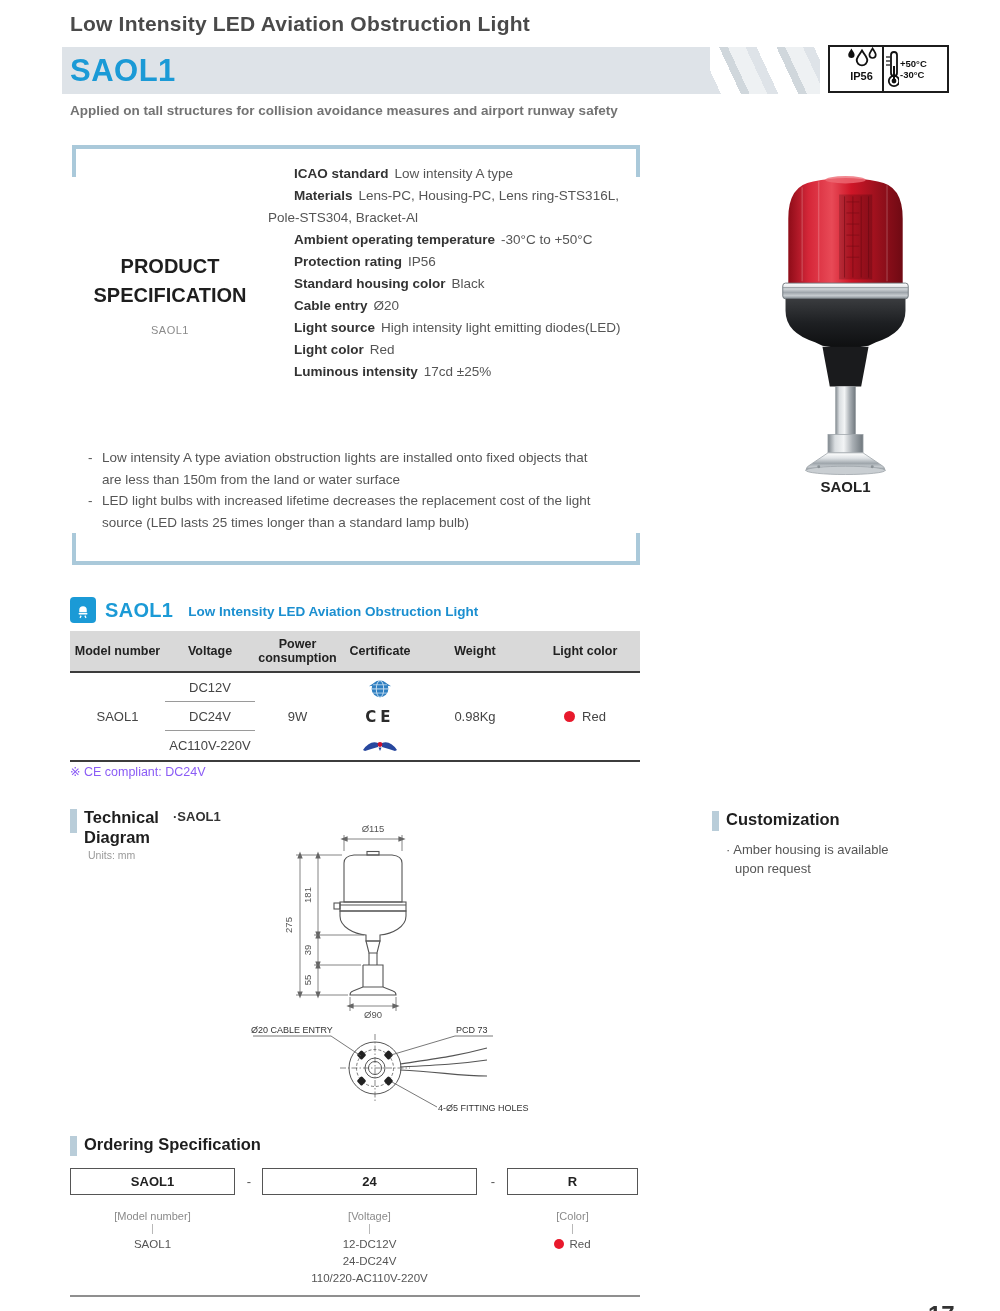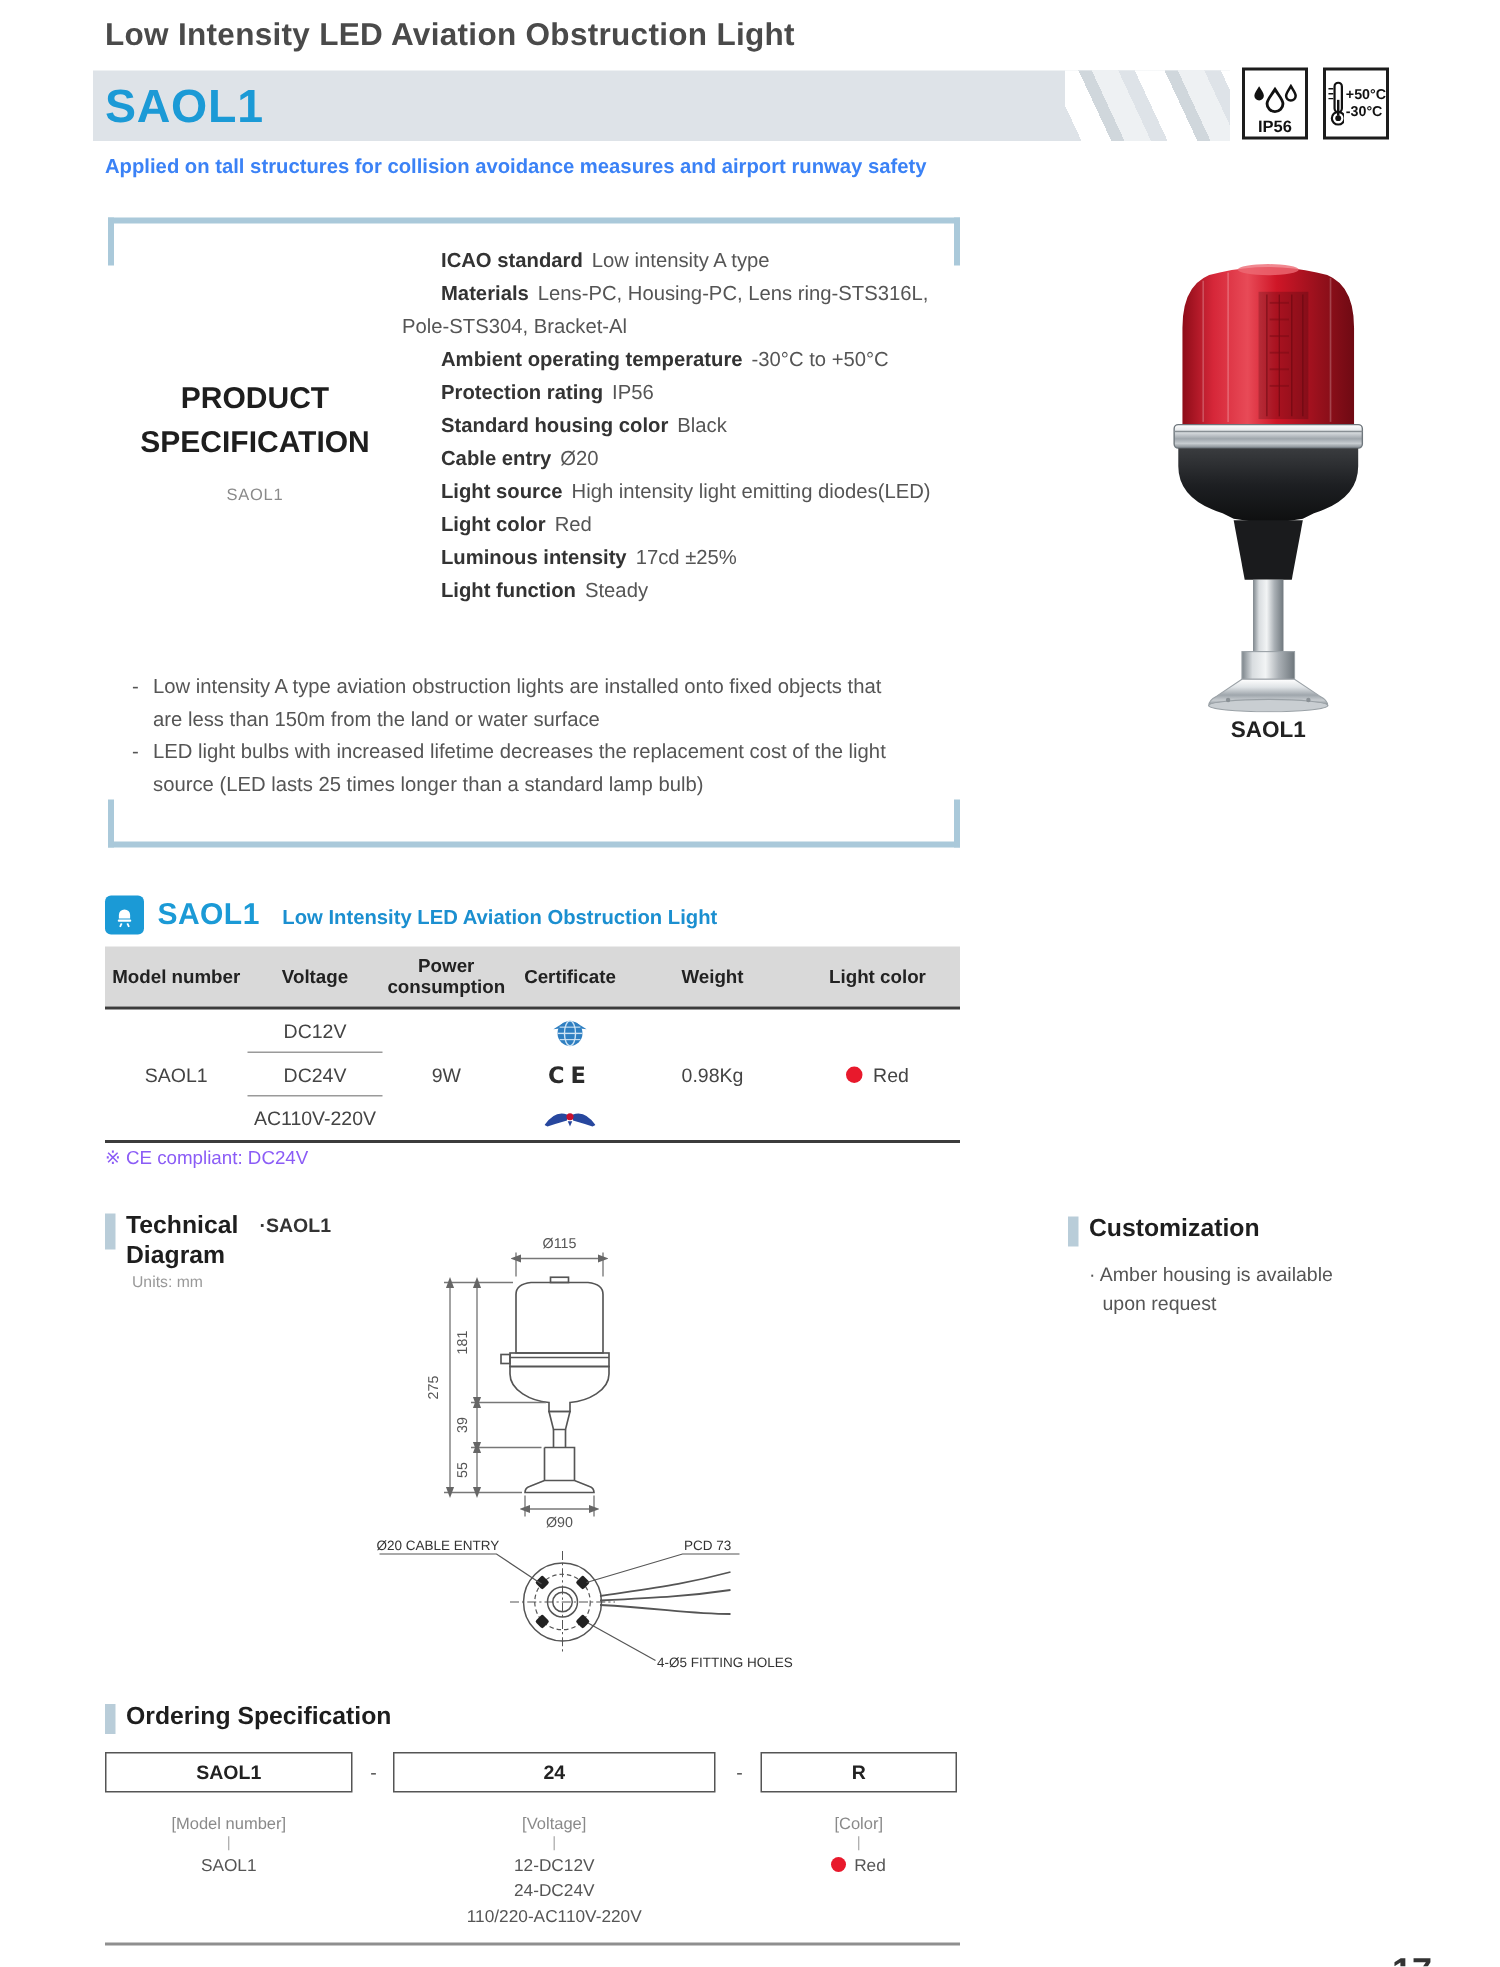--- a/index.html
+++ b/index.html
@@ -5,27 +5,27 @@
   html,body{margin:0;padding:0;}
   body{font-family:"Liberation Sans","DejaVu Sans",sans-serif;background:#fff;}
   .page{position:relative;width:1000px;height:1311px;background:#fff;overflow:hidden;}
 
   
   .header-title{position:absolute;left:70px;top:12px;font-size:21px;font-weight:bold;color:#4a4a4a;letter-spacing:.2px;}
   .model-bar{position:absolute;left:62px;top:47px;width:758px;height:47px;background:#dee3e8;}
   .model-name{position:absolute;left:8px;top:0;line-height:47px;font-size:31px;font-weight:bold;color:#1b9ad6;letter-spacing:.5px;}
   .chevrons{position:absolute;right:0;top:0;width:110px;height:47px;
     background:repeating-linear-gradient(65deg,#dee3e8 0 10px,#ffffff 10px 28px,#d0d7dc 28px 36px,#eef1f3 36px 52px);}
-  .badge-box{position:absolute;top:45px;width:44px;height:48px;border:2px solid #1c1c1c;background:#fff;box-sizing:border-box;display:flex;flex-direction:column;align-items:center;justify-content:flex-end;}
+  .badge-box{position:absolute;top:45px;width:67px;height:48px;border:2px solid #1c1c1c;background:#fff;box-sizing:border-box;display:flex;flex-direction:column;align-items:center;justify-content:flex-start;}
   .badge-box.ip{left:828px;}
   .badge-box.temp{left:882px;flex-direction:row;gap:1px;}
   .ip-label{font-size:11px;font-weight:bold;color:#111;margin-top:1px;}
   .temp-col{display:flex;flex-direction:column;line-height:11px;}
   .temp-col span{font-size:9.5px;font-weight:bold;color:#111;}
-  .subtitle{position:absolute;left:70px;top:103px;font-size:13.5px;font-weight:bold;color:#3b82f6;}
+  .subtitle{position:absolute;left:70px;top:103px;font-size:13.5px;font-weight:bold;color:#737373;}
 
   
   .bracket-top{position:absolute;left:72px;top:145px;width:568px;height:32px;box-sizing:border-box;
     border-top:4px solid #aac9da;border-left:4px solid #aac9da;border-right:4px solid #aac9da;}
   .bracket-bottom{position:absolute;left:72px;top:533px;width:568px;height:32px;box-sizing:border-box;
     border-bottom:4px solid #aac9da;border-left:4px solid #aac9da;border-right:4px solid #aac9da;}
 
   .spec-left{position:absolute;left:80px;top:252px;width:180px;text-align:center;}
   .spec-heading{font-size:20px;font-weight:bold;color:#1e1e1e;line-height:29px;}
   .spec-model{margin-top:14px;font-size:11px;color:#8a8a8a;letter-spacing:.5px;}
@@ -134,21 +134,20 @@
   <div class="spec-list">
     <div class="spec-row"><span class="lbl">ICAO standard</span><span class="val">Low intensity A type</span></div>
     <div class="spec-row"><span class="lbl">Materials</span><span class="val">Lens-PC, Housing-PC, Lens ring-STS316L, Pole-STS304, Bracket-Al</span></div>
     <div class="spec-row"><span class="lbl">Ambient operating temperature</span><span class="val">-30°C to +50°C</span></div>
     <div class="spec-row"><span class="lbl">Protection rating</span><span class="val">IP56</span></div>
     <div class="spec-row"><span class="lbl">Standard housing color</span><span class="val">Black</span></div>
     <div class="spec-row"><span class="lbl">Cable entry</span><span class="val">Ø20</span></div>
     <div class="spec-row"><span class="lbl">Light source</span><span class="val">High intensity light emitting diodes(LED)</span></div>
     <div class="spec-row"><span class="lbl">Light color</span><span class="val">Red</span></div>
     <div class="spec-row"><span class="lbl">Luminous intensity</span><span class="val">17cd ±25%</span></div>
-    <div class="spec-row"><span class="lbl">Light function</span><span class="val">Steady</span></div>
   </div>
 
   <div class="bullets">
     <div class="bullet">
         <span class="dash">-</span>
         <span>Low intensity A type aviation obstruction lights are installed onto fixed objects that are less than 150m from the land or water surface</span>
       </div>
     <div class="bullet">
         <span class="dash">-</span>
         <span>LED light bulbs with increased lifetime decreases the replacement cost of the light source (LED lasts 25 times longer than a standard lamp bulb)</span>

